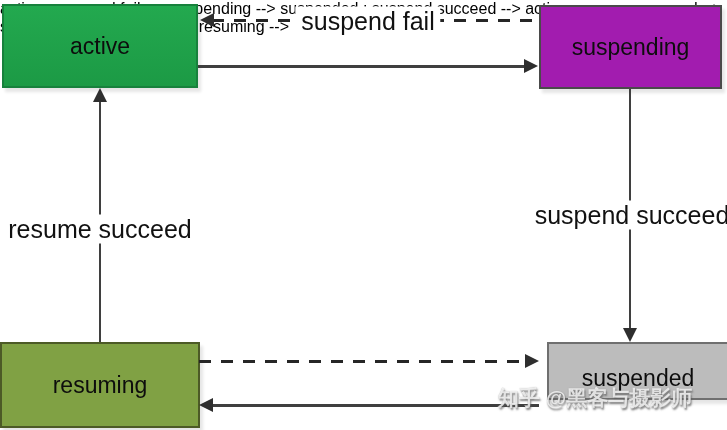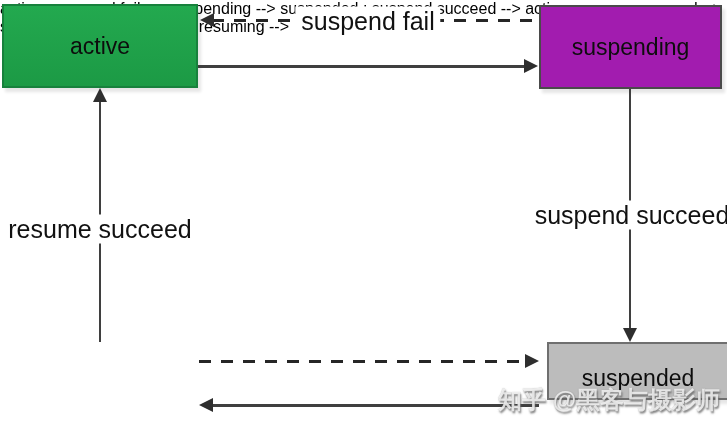--- a/index.html
+++ b/index.html
@@ -85,39 +85,42 @@
   }
   .lbl-suspend-fail    { left: 368px; top: 21px; text-align: right; }
   .lbl-suspend-succeed { left: 632px; top: 215px; }
   .lbl-resume-succeed  { left: 100px; top: 215px; margin-top: 14px; }
   .lbl-resume-fail     { left: 367px; top: 361px; }
 
   
   .watermark {
     position: absolute;
     left: 498px; top: 384px;
-    font-size: 24px;
+    font-size: 21px;
     font-weight: bold;
     letter-spacing: 0px;
     color: rgba(255,255,255,0.78);
     text-shadow: 1px 2px 2px rgba(90,90,90,0.75), 0 0 1px rgba(120,120,120,0.6);
     white-space: nowrap;
   }
 </style>
 </head>
 <body>
 
 <div class="canvas">
 
   
   <div class="state state-active">
     <span class="state-label">active</span>
   </div>
   <div class="state state-suspending">
     <span class="state-label">suspending</span>
+  </div>
+  <div class="state state-resuming">
+    <span class="state-label">resuming</span>
   </div>
   <div class="state state-suspended">
     <span class="state-label">suspended</span>
   </div>
 
    active : suspend fail --&gt;
   <div class="hdash line-suspend-fail"></div>
   <div class="ah ah-left ah-suspend-fail"></div>
   <div class="tlabel lbl-suspend-fail">suspend fail</div>
 

